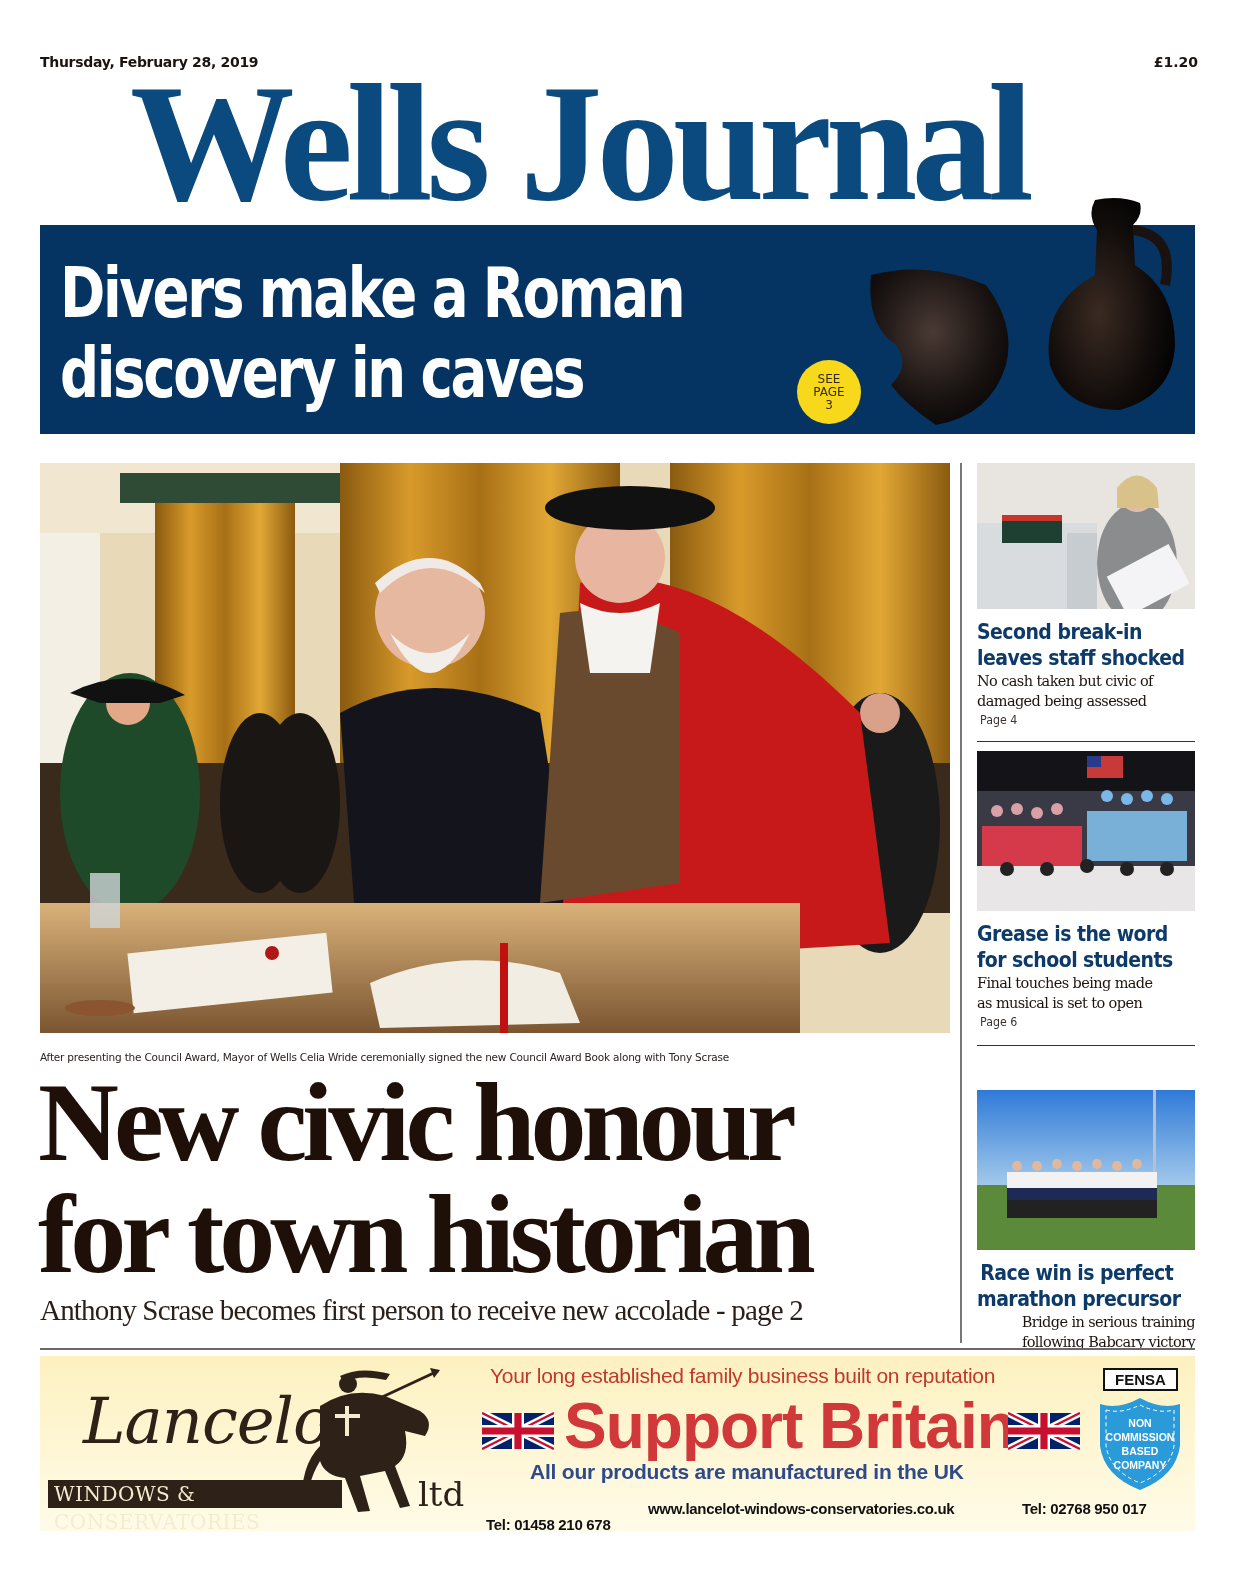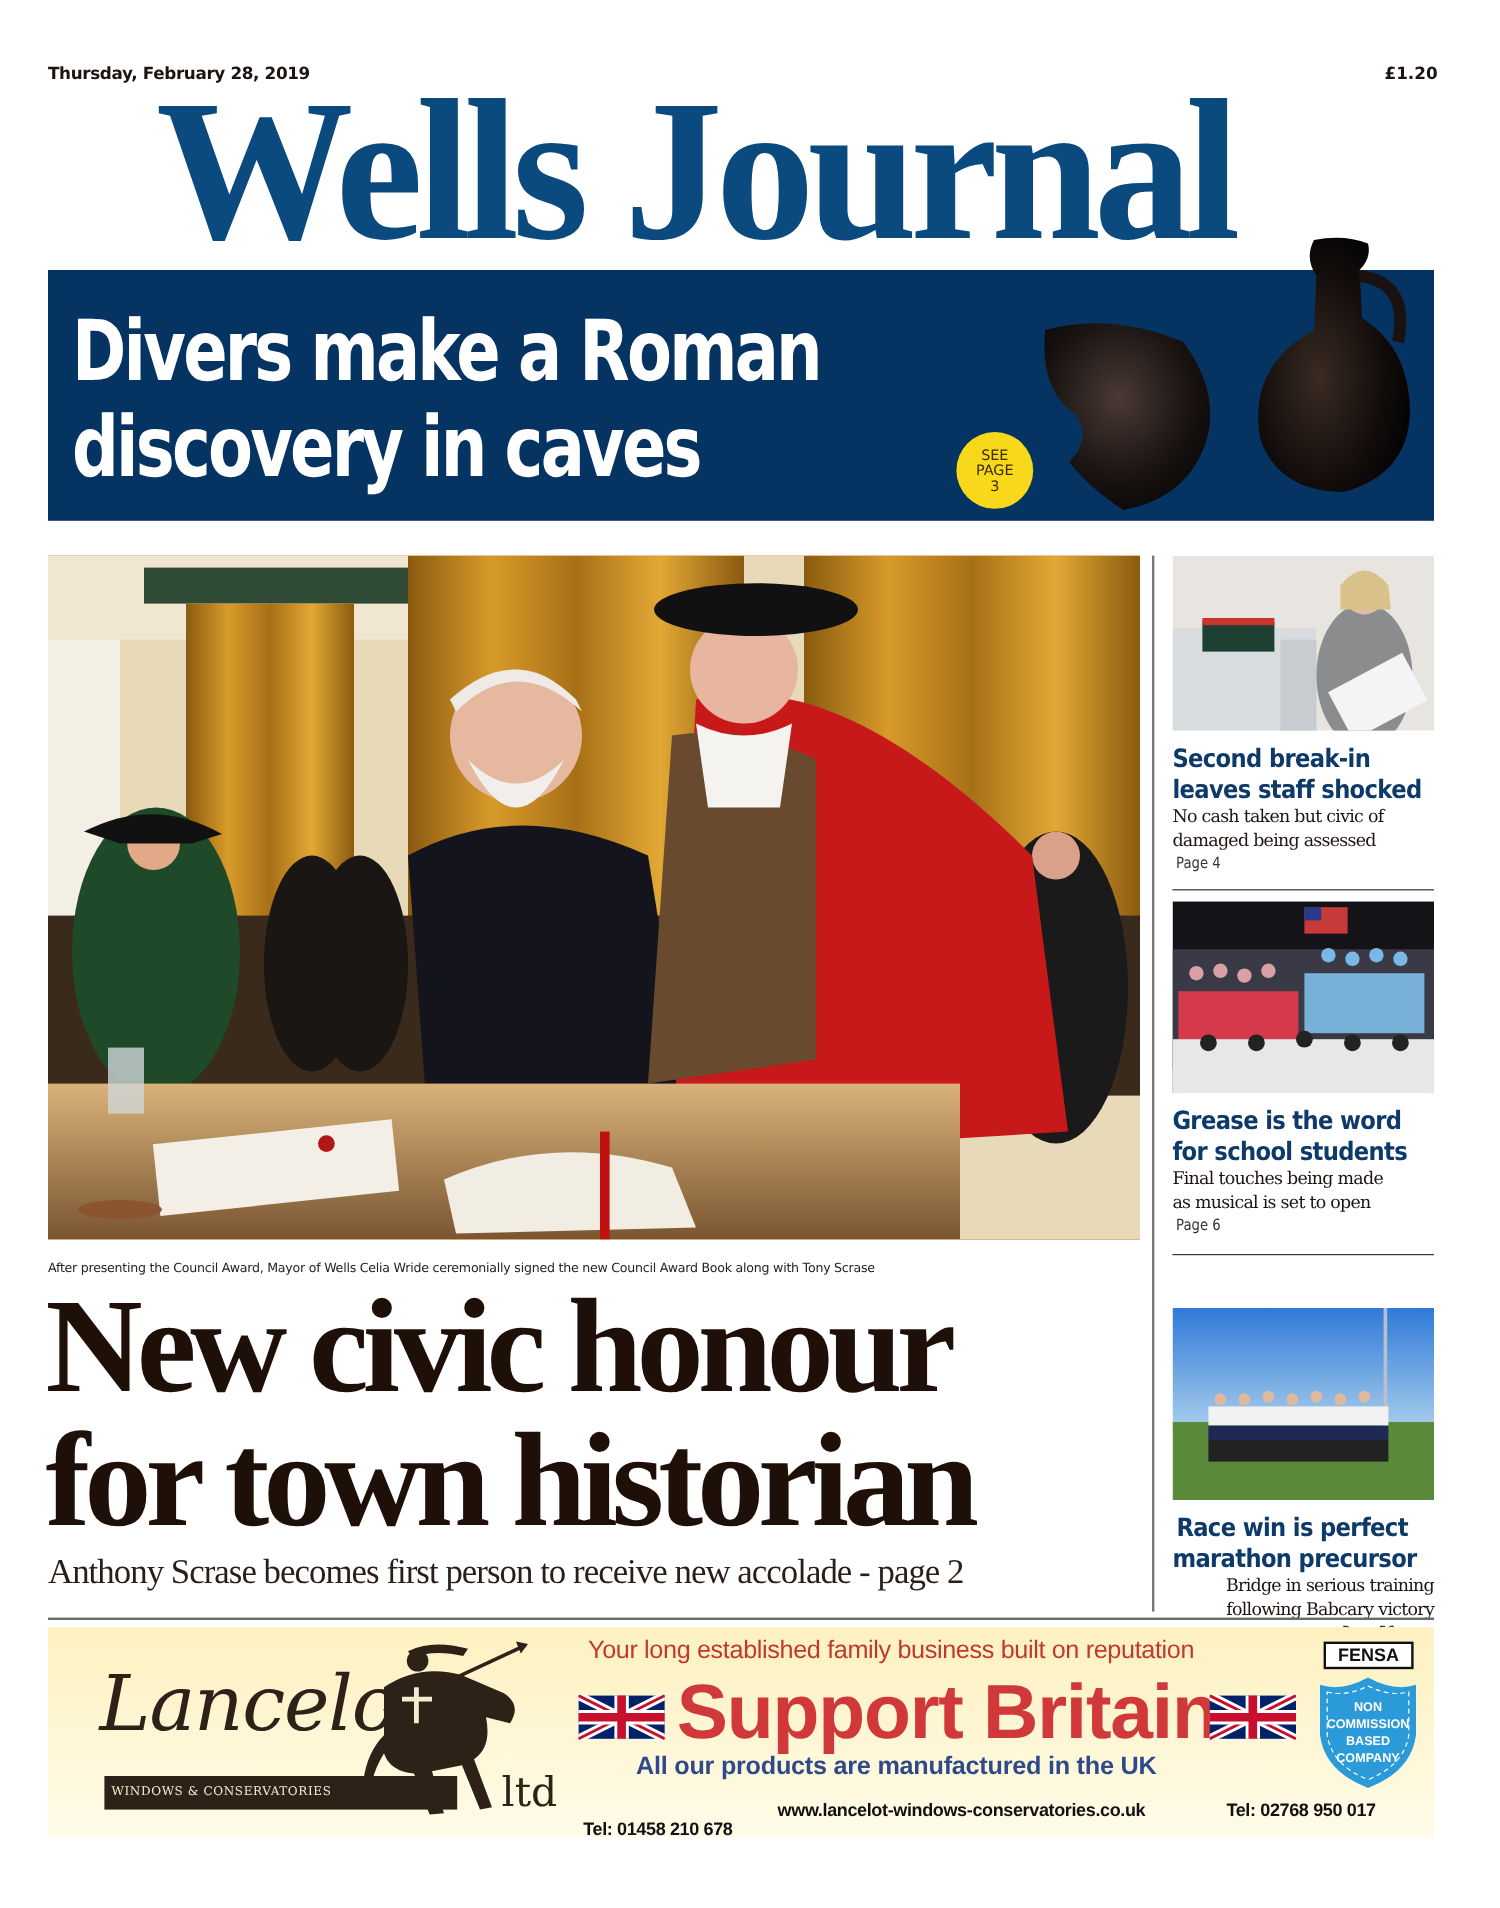--- a/index.html
+++ b/index.html
@@ -32,21 +32,21 @@
   .side-photo { width: 218px; height: 146px; overflow: hidden; }
   .side-title { font-family: "DejaVu Sans", sans-serif; font-weight: bold; font-size: 21px; line-height: 26px; color: #0d3a68; letter-spacing: -0.6px; margin-top: 10px; transform: scaleX(0.9); transform-origin: left; white-space: nowrap; }
   .side-desc { font-family: "DejaVu Serif", serif; font-size: 14.5px; line-height: 20px; color: #1d1410; letter-spacing: -0.6px; white-space: nowrap; }
   .side-page { font-family: "DejaVu Sans", sans-serif; font-size: 13px; color: #3a3330; margin-left: 3px; margin-top: 1px; transform: scaleX(0.85); transform-origin: left; }
   .side-rule { width: 218px; height: 1px; background: #333; }
 
   
   .hrule { left: 40px; top: 1348px; width: 1155px; height: 2px; background: #6a6a6a; }
   .ad { left: 40px; top: 1356px; width: 1155px; height: 175px; background: linear-gradient(#fdf1c0, #fffbe8); overflow: hidden; }
   .lancelot-word { left: 6px; top: 28px; font-family: "DejaVu Serif", serif; font-style: italic; font-size: 64px; color: #2e2118; letter-spacing: -1px; margin-left: 37px; }
-  .lancelot-bar { left: 8px; top: 124px; width: 288px; height: 28px; background: #2e2118; color: #f5ecd0; font-family: "DejaVu Serif", serif; font-size: 10px; line-height: 28px; padding-left: 6px; letter-spacing: 0.5px; margin-left: 39px; }
+  .lancelot-bar { left: 8px; top: 124px; width: 288px; height: 28px; background: #2e2118; color: #f5ecd0; font-family: "DejaVu Serif", serif; font-size: 20px; line-height: 28px; padding-left: 6px; letter-spacing: 0.5px; }
   .lancelot-ltd { left: 378px; top: 118px; font-family: "DejaVu Serif", serif; font-size: 34px; color: #2e2118; }
   .knight { left: 260px; top: 10px; width: 140px; height: 150px; }
   .ad-tagline { left: 450px; top: 8px; font-family: "Liberation Sans", sans-serif; font-size: 21px; color: #c0392b; letter-spacing: -0.3px; }
   .ad-support { left: 524px; top: 38px; font-family: "Liberation Sans", sans-serif; font-weight: bold; font-size: 64px; line-height: 64px; color: #d1383a; letter-spacing: -1px; }
   .flag1 { left: 442px; top: 56px; }
   .flag2 { left: 968px; top: 56px; }
   .ad-sub { left: 490px; top: 104px; font-family: "Liberation Sans", sans-serif; font-weight: bold; font-size: 21px; color: #2f4a8a; letter-spacing: -0.2px; }
   .ad-tel1 { left: 446px; top: 144px; font-family: "Liberation Sans", sans-serif; font-weight: bold; font-size: 15px; color: #111; letter-spacing: -0.3px; margin-top: 16px; }
   .ad-url { left: 608px; top: 144px; font-family: "Liberation Sans", sans-serif; font-weight: bold; font-size: 15px; color: #111; letter-spacing: -0.3px; }
   .ad-tel2 { left: 982px; top: 144px; font-family: "Liberation Sans", sans-serif; font-weight: bold; font-size: 15px; color: #111; letter-spacing: -0.3px; }

